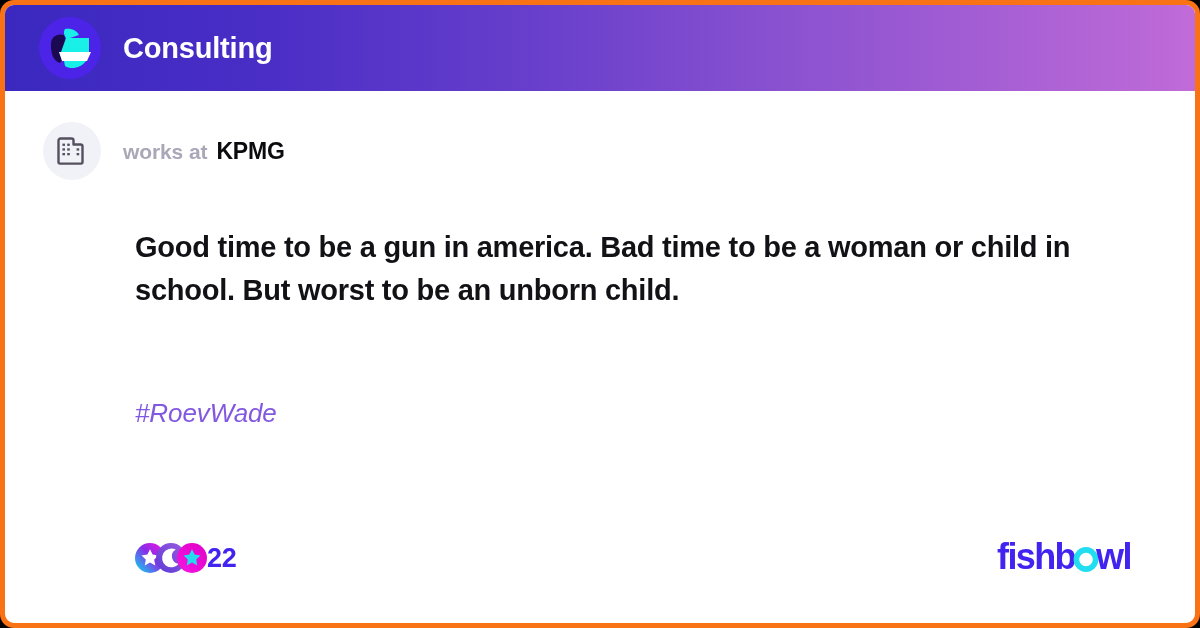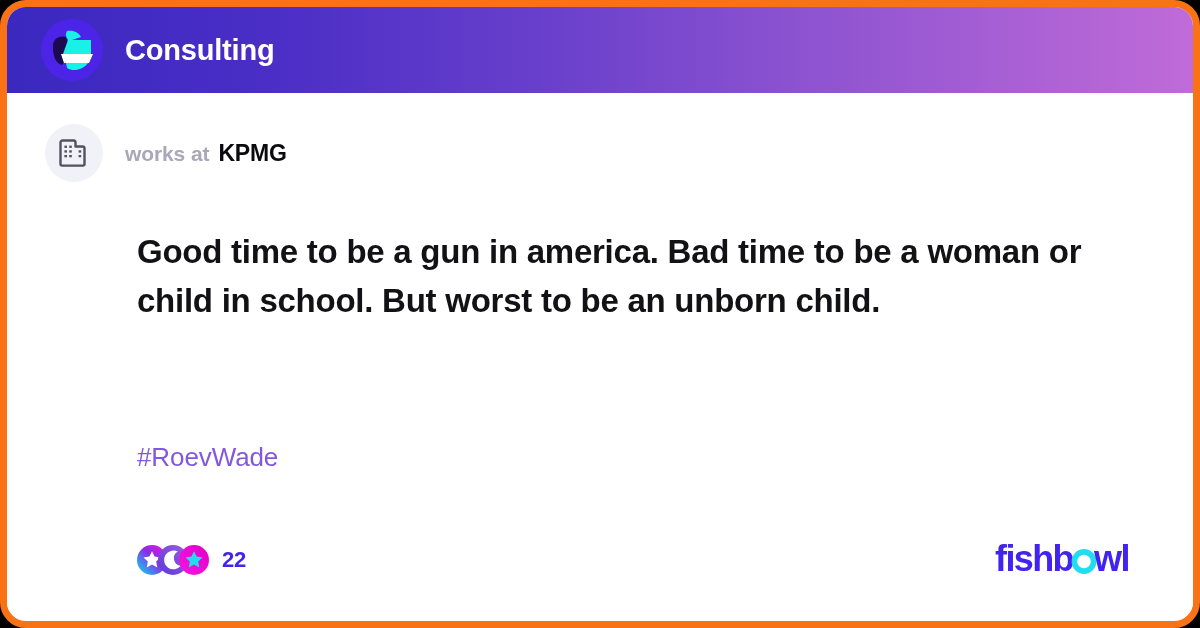--- a/index.html
+++ b/index.html
@@ -7,24 +7,24 @@
     width:1200px; height:628px;
     background:#000000;
     font-family:"Liberation Sans", sans-serif;
     overflow:hidden;
   }
 
   .card {
     position:absolute;
     left:0; top:0;
     width:1200px; height:628px;
-    border-radius:26px;
+    border-radius:14px;
     overflow:hidden;
     background:#ffffff;
-    border:7px solid #f97316;
+    border:5px solid #f97316;
   }
 
   
   .header {
     position:relative;
     height:86px;
     background:linear-gradient(90deg,
        #3a28bf 0%,
        #4a2ec6 22%,
        #6a40cc 46%,
@@ -94,32 +94,33 @@
     margin-left:9px;
     letter-spacing:-0.2px;
   }
 
   .post-body {
     padding:0 50px 0 130px;
   }
   .post-text {
     margin-top:46px;
     color:#121216;
-    font-size:33px;
+    font-size:29px;
     font-weight:bold;
     line-height:1.48;
     letter-spacing:-0.25px;
   }
 
   .hashtags {
-    margin-top:116px;
+    margin-top:86px;
     color:#8358e0;
     font-size:26px;
     font-weight:normal;
     letter-spacing:-0.1px;
+    font-style:italic;
   }
 
   
   .footer {
     position:absolute;
     left:0; right:0; bottom:30px;
     display:flex;
     align-items:center;
     padding:0 58px 0 130px;
   }
@@ -134,23 +135,22 @@
   .reaction-bubble {
     width:30px; height:30px;
     border-radius:50%;
     position:relative;
     display:block;
   }
   .reaction-bubble + .reaction-bubble { margin-left:-9px; }
   .reaction-bubble svg { display:block; width:30px; height:30px; }
 
   .reaction-count {
-    margin-left:13px;
     color:#4124ef;
-    font-size:22px;
+    font-size:27px;
     font-weight:bold;
     letter-spacing:-0.3px;
   }
 
   .spacer { flex:1 1 auto; }
 
   .fishbowl-mark { display:flex; align-items:flex-end; }
   .fishbowl-mark svg { display:block; }
 </style>
 </head>

